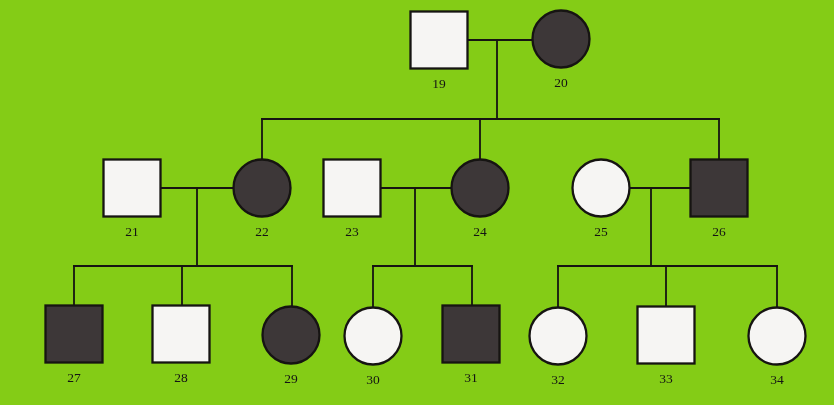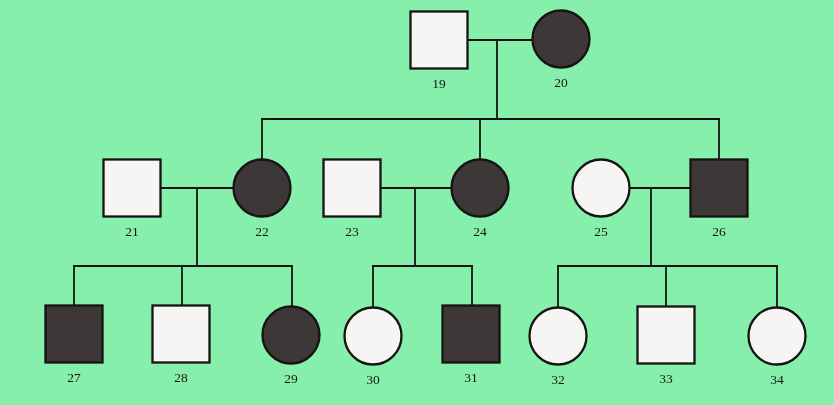--- a/index.html
+++ b/index.html
@@ -4,21 +4,21 @@
 <style>
   html, body {
     margin: 0;
     padding: 0;
     background: #ffffff;
   }
   .canvas {
     position: relative;
     width: 834px;
     height: 405px;
-    background: #86efac;
+    background: #84cc16;
     overflow: hidden;
   }
   svg { display: block; }
   .connector {
     stroke-width: 1.8;
     stroke-linecap: square;
     fill: none;
   }
   .shape {
     stroke-width: 2.3;

